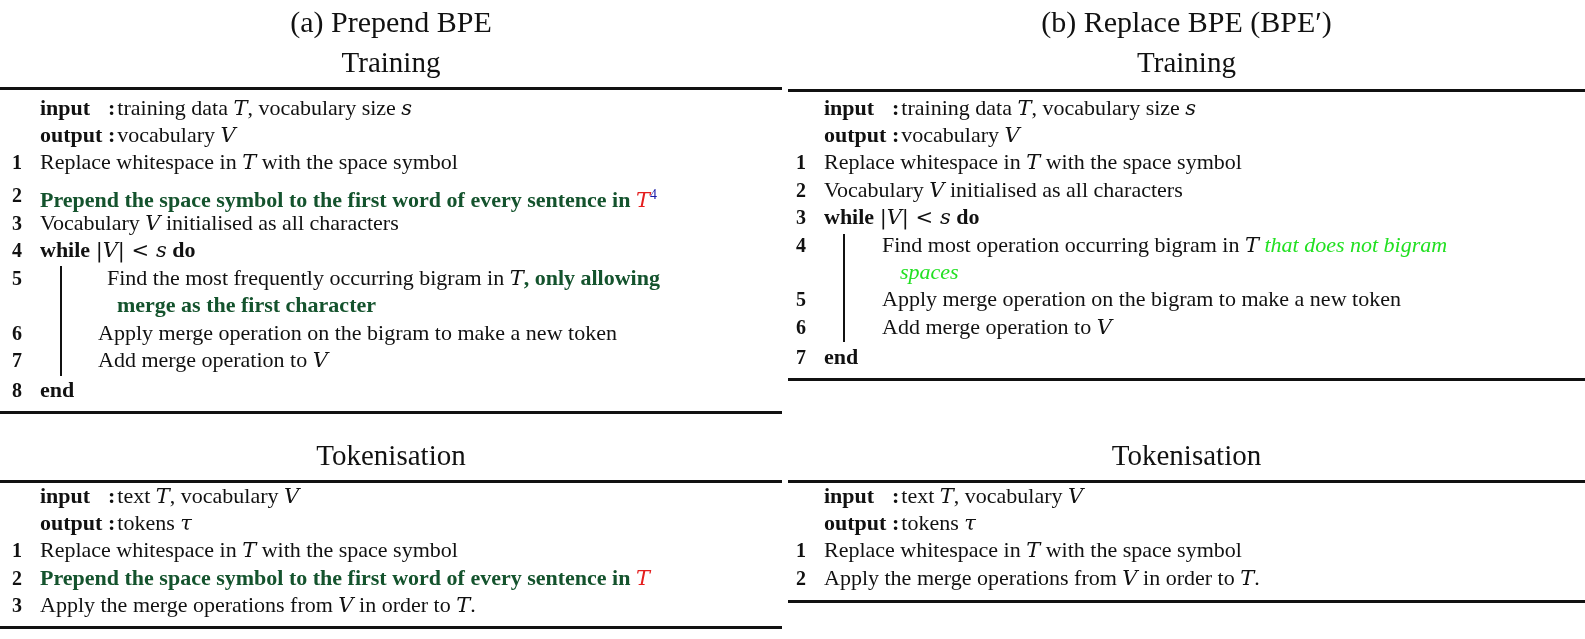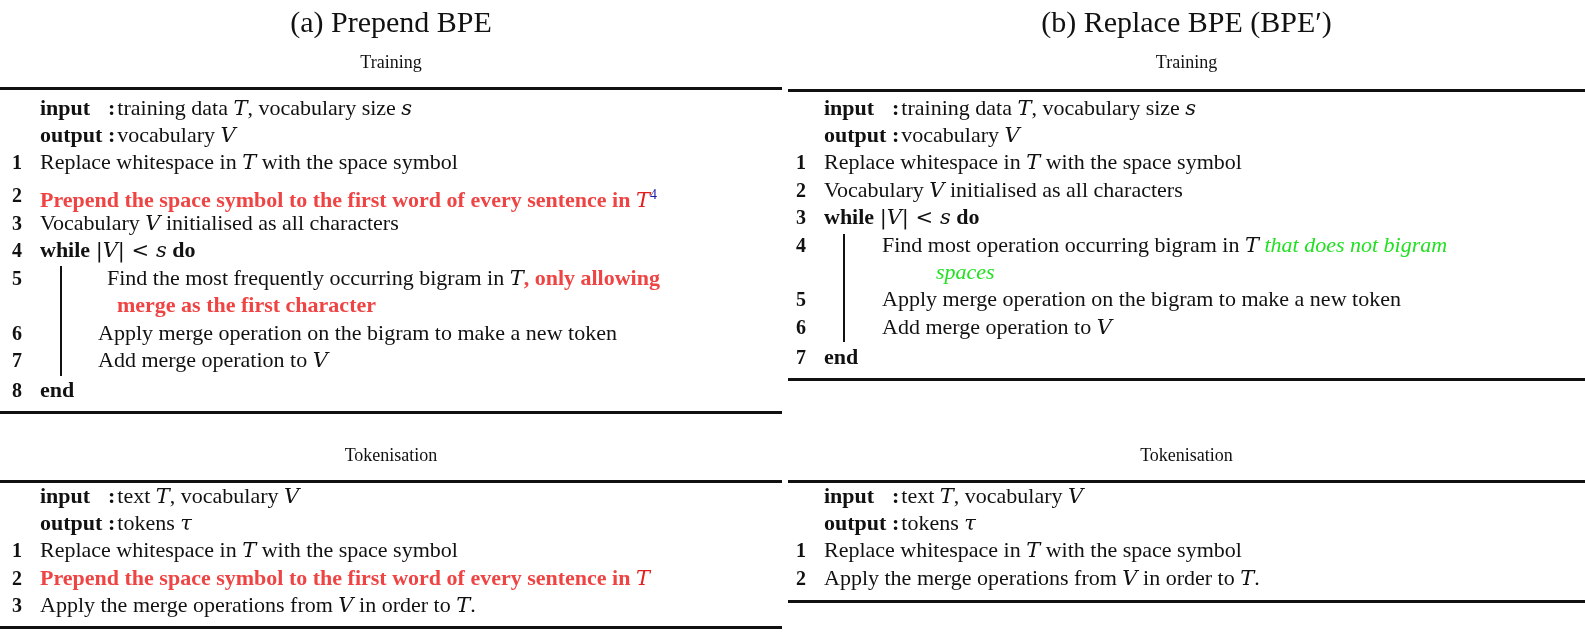--- a/index.html
+++ b/index.html
@@ -9,33 +9,33 @@
   }
   .panel { position:absolute; top:0; }
   #panel-a { left:0; width:782px; }
   #panel-b { left:788px; width:797px; }
   .panel-title {
     position:absolute; top:2px; left:0; right:0; text-align:center;
     font-size:30px; line-height:40px;
   }
   .section-title {
     position:absolute; left:0; right:0; text-align:center;
-    font-size:18px; line-height:28px;
+    font-size:29px; line-height:28px;
   }
   .rule { position:absolute; left:0; right:0; height:3px; background:#111; }
   .line {
     position:absolute; font-size:22px; line-height:28px; white-space:nowrap;
   }
   .num { position:absolute; left:12px; width:14px; font-weight:bold; font-size:20px; text-align:left; }
   .txt { position:absolute; left:40px; }
   .kw { font-weight:bold;text-align:right; }
   .io-label { display:inline-block; width:68px; font-weight:bold; }
   .io-colon { font-weight:bold; margin-right:2px; }
   .math { font-style:italic; font-family:"DejaVu Serif","Liberation Serif",serif; font-size:21px; }
-  .red { color:#ef4444; font-weight:bold; }
+  .red { color:#14532d; font-weight:bold; }
   .green { color:#22e022; font-style:italic; }
   .sup { font-size:14px; vertical-align:super; color:#1a1aa8; font-style:normal; }
   .vbar { position:absolute; width:1.5px; background:#111; }
 </style>
 </head>
 <body>
 
 <div class="panel" id="panel-a">
   <div class="panel-title">(a) Prepend BPE</div>
 
@@ -151,21 +151,21 @@
     <span class="txt" style="left:36px;"><span class="kw">while</span> <span class="math">|V| &lt; s</span> <span class="kw">do</span></span>
   </div>
 
   <div class="vbar" style="left:55px; top:234px; height:108px;"></div>
 
   <div class="line" style="top:231px; left:0;">
     <span class="num" style="left:8px;">4</span>
     <span class="txt" style="left:94px;"><span>Find most operation occurring bigram in </span><span class="math">T</span><span class="green"> that does not bigram</span></span>
   </div>
   <div class="line" style="top:258px; left:0;">
-    <span class="txt" style="left:112px;margin-left:36px;"><span class="green">spaces</span></span>
+    <span class="txt" style="left:112px;"><span class="green">spaces</span></span>
   </div>
   <div class="line" style="top:285px; left:0;">
     <span class="num" style="left:8px;">5</span>
     <span class="txt" style="left:94px;"><span>Apply merge operation on the bigram to make a new token</span></span>
   </div>
   <div class="line" style="top:313px; left:0;">
     <span class="num" style="left:8px;">6</span>
     <span class="txt" style="left:94px;"><span>Add merge operation to </span><span class="math">V</span></span>
   </div>
   <div class="line" style="top:343px; left:0;">

